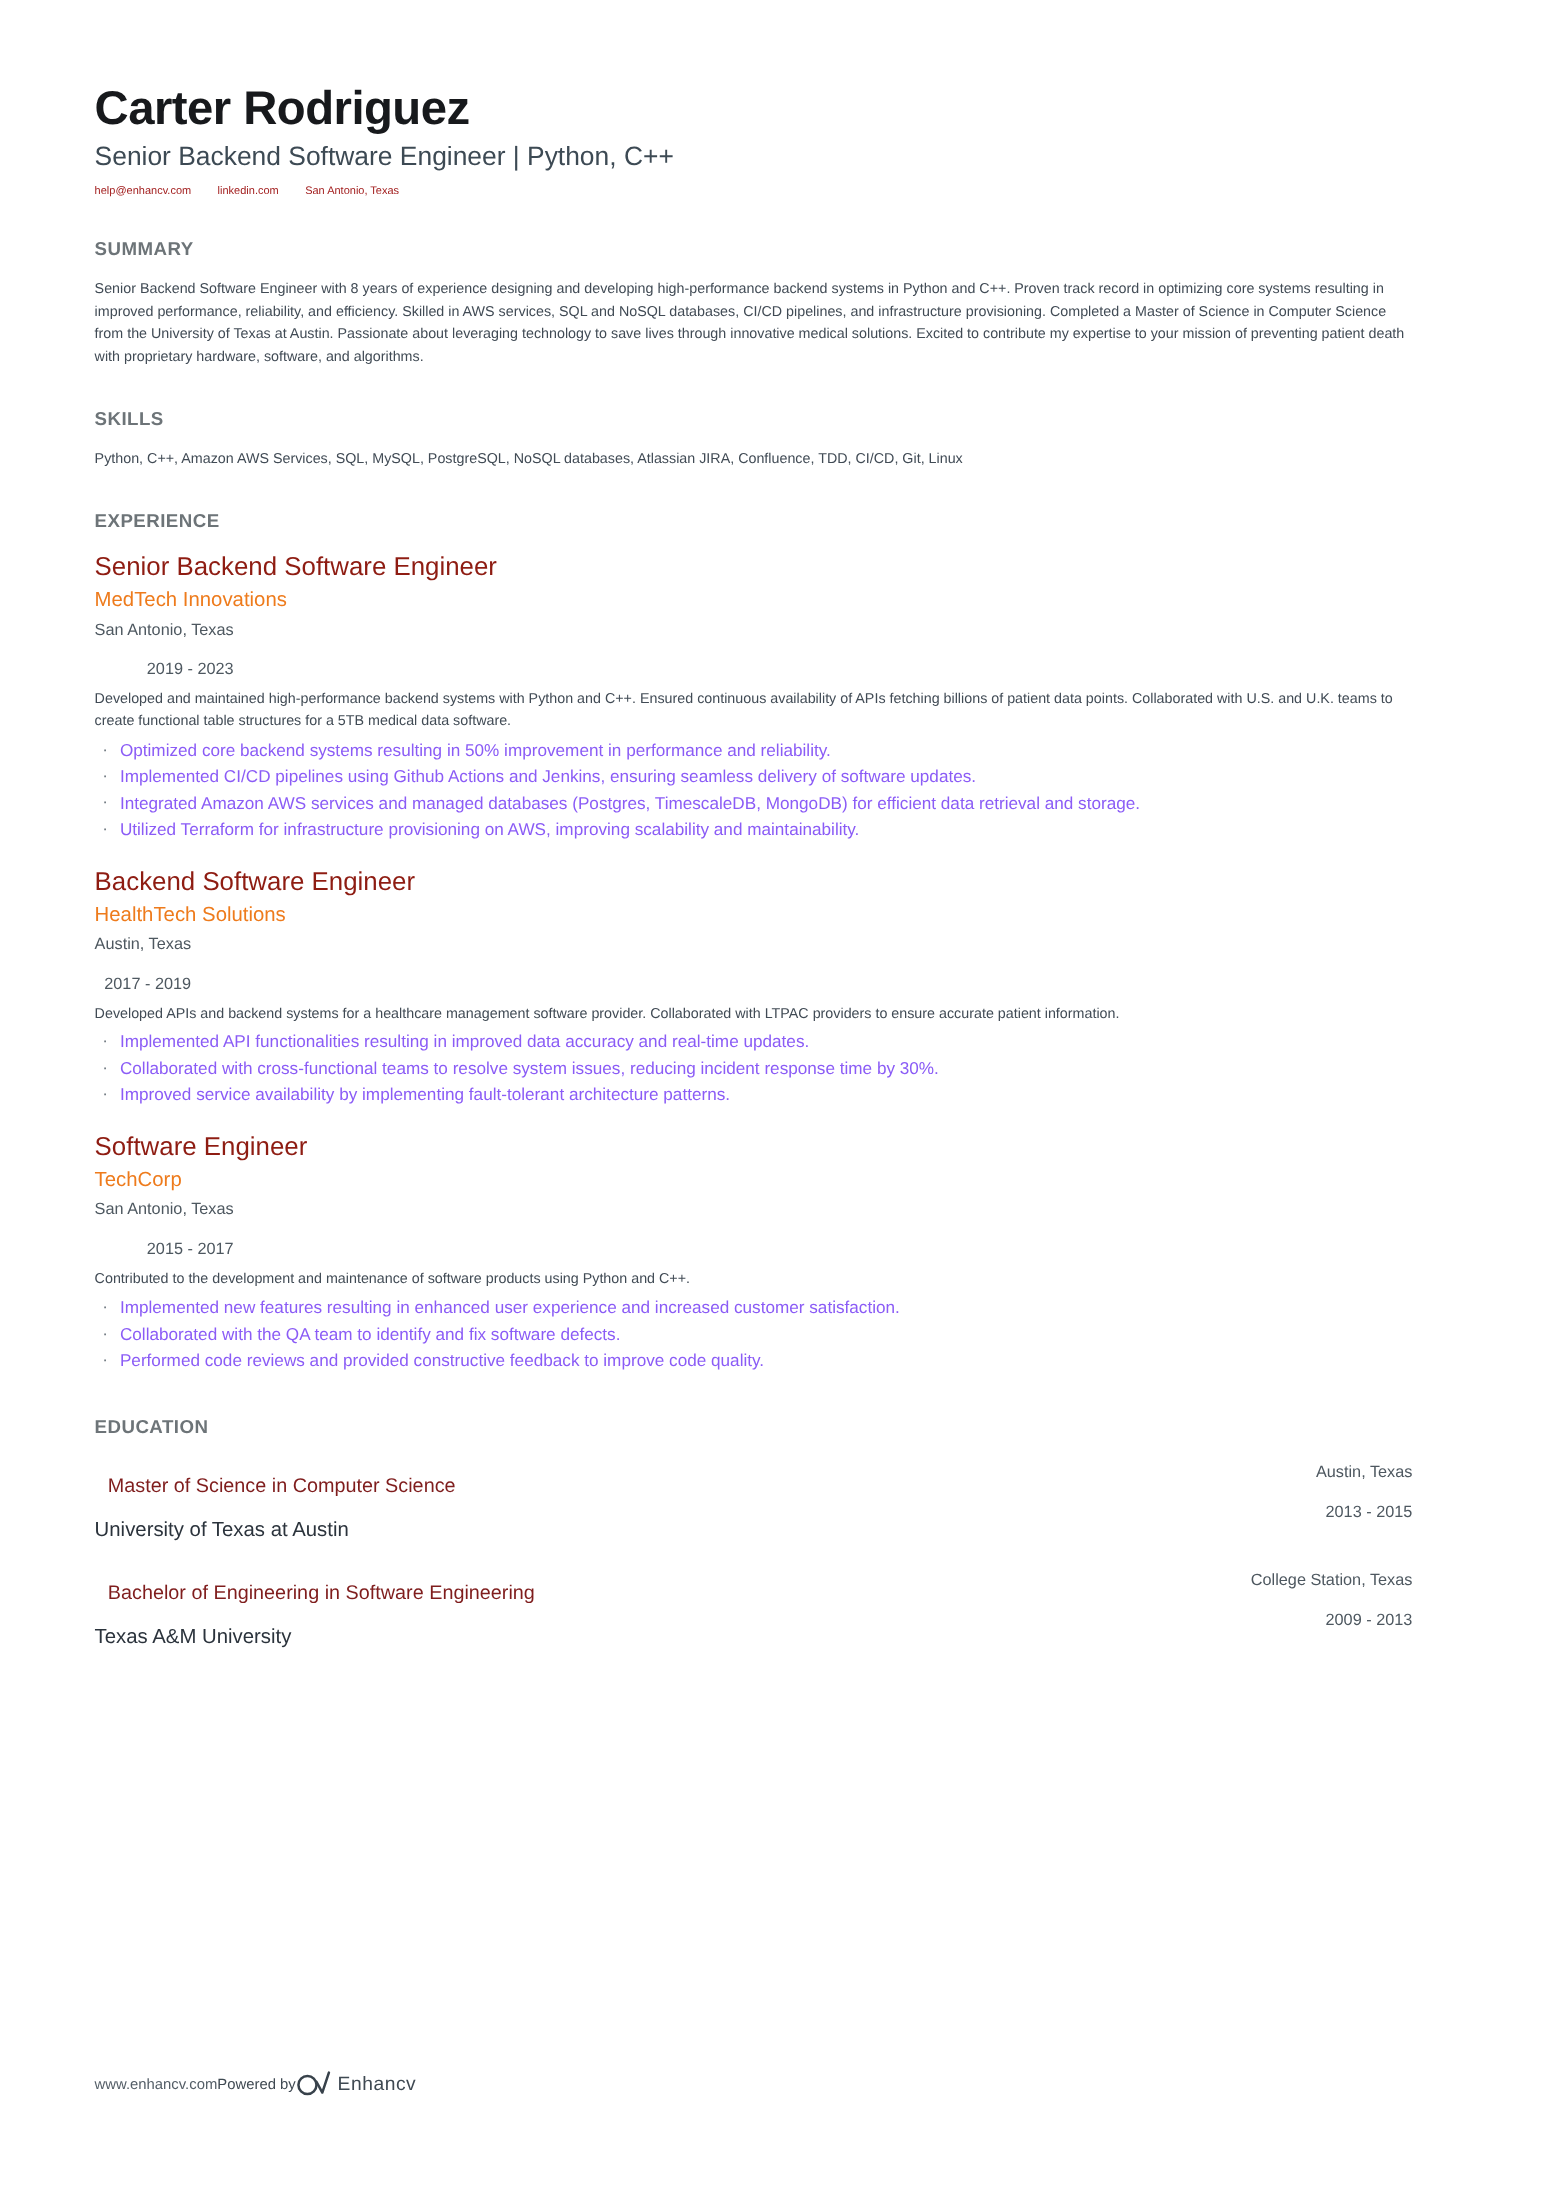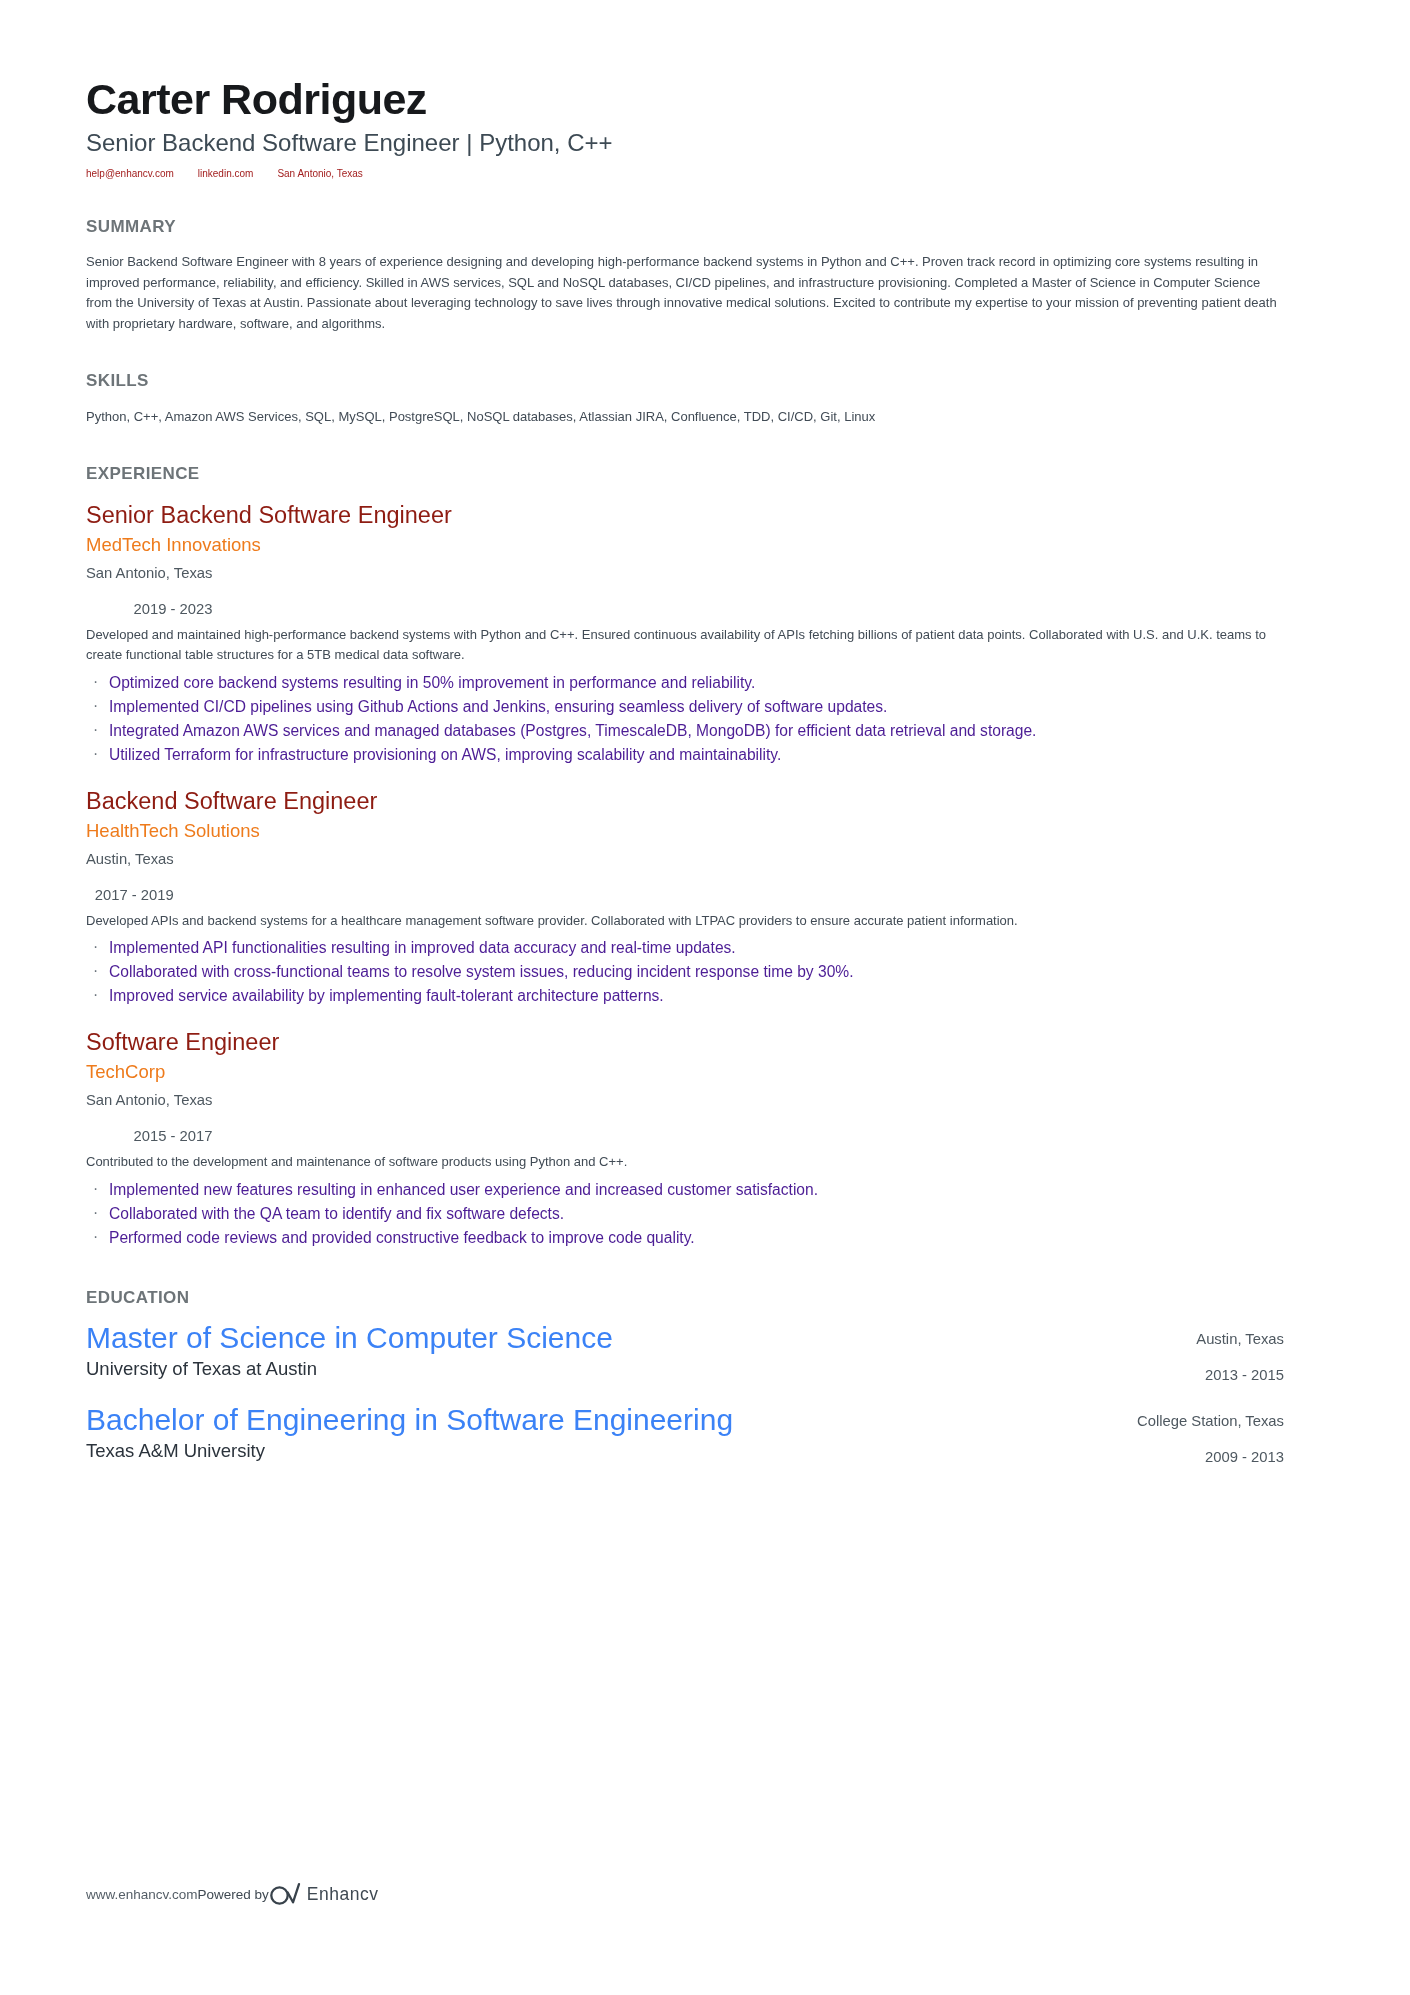--- a/index.html
+++ b/index.html
@@ -23,26 +23,26 @@
   .job { margin-top:21px; }
   .job:first-of-type { margin-top:9px; }
   .job-header { display:flex; justify-content:space-between; align-items:flex-start;flex-direction:column; }
   .job-title { font-size:23.5px; font-weight:400; color:#8e1c12; line-height:30px; margin:0; }
   .company { font-size:18.5px; color:#ee7b1c; line-height:25px; margin-top:2px; }
   .meta { text-align:right; font-size:14.8px; color:#4e5860; white-space:nowrap; }
   .meta .location { line-height:22px; margin-top:5px; }
   .meta .dates { line-height:22px; margin-top:14px; }
   .job-desc { margin:5px 0 6px 0; }
   ul.bullets { list-style:none; margin:2px 0 0 0; padding:0; }
-  li.bullet { position:relative; padding-left:23px; font-size:15.6px; line-height:21px; color:#4c1d95; margin:3px 0; }
+  li.bullet { position:relative; padding-left:23px; font-size:15.6px; line-height:21px; color:#8b5cf6; margin:3px 0; }
   li.bullet::before { content:"·"; position:absolute; left:7px; top:-1px; color:#6b747c; }
   
   .edu { display:flex; justify-content:space-between; align-items:flex-start; margin-top:19px; }
   .edu:first-of-type { margin-top:9px; }
-  .degree { font-size:30px; font-weight:400; color:#3b82f6; line-height:30px; margin:0; }
+  .degree { font-size:18px; font-weight:400; color:#7f1d1d; line-height:30px; margin:12px; }
   .school { font-size:18.5px; color:#2b333c; line-height:25px; margin-top:3px; }
   
   .footer { margin-top:auto; display:flex; justify-content:flex-start; align-items:center; }
   .site-link { font-size:13.5px; color:#545e67; text-decoration:none; cursor:pointer; }
   .powered { display:flex; align-items:center; cursor:pointer; }
   .powered-label { font-size:13.5px; color:#3f4952; }
   .brand-name { font-size:17.5px; color:#3f4952; letter-spacing:0.5px; }
   .logo-svg { display:block; }
 </style>
 </head>

